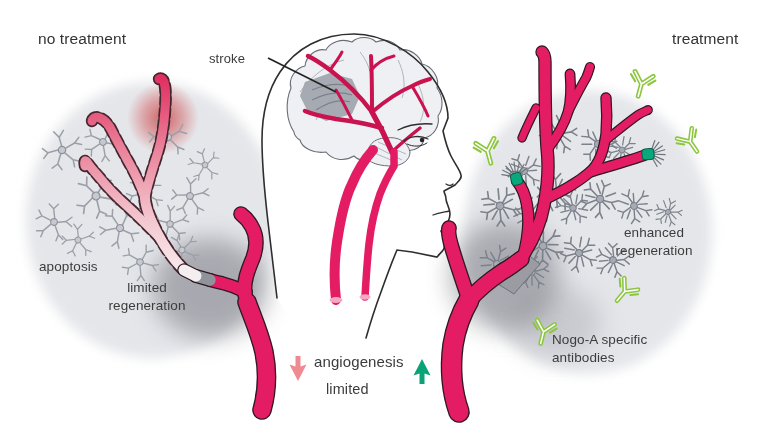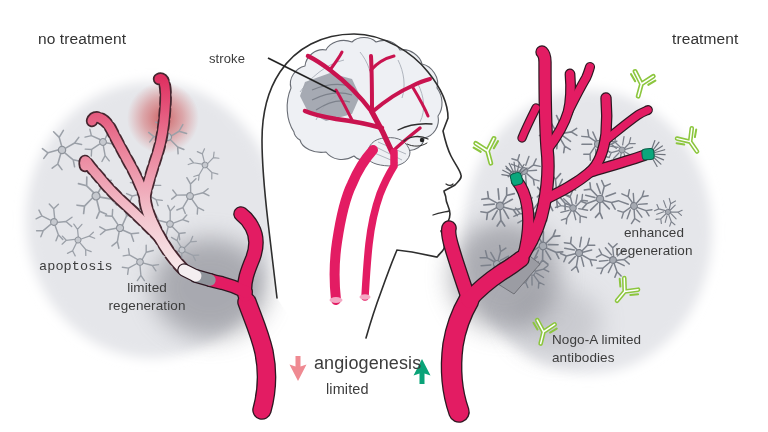--- a/index.html
+++ b/index.html
@@ -232,23 +232,23 @@
     <use href="#ab" transform="translate(544,330) rotate(14)"></use>
   </g>
 
   <path fill="#ef8a92" d="M295.5,356 L300.5,356 L300.5,366.5 L306.5,364.5 L298,381 L289.5,364.5 L295.5,366.5 Z"></path>
   <path fill="#0aa378" d="M419.5,384 L424.5,384 L424.5,373.5 L430.5,375.5 L422,359 L413.5,375.5 L419.5,373.5 Z"></path>
 </svg>
 
 <div class="label title" style="left:38px;top:29px;">no treatment</div>
 <div class="label title" style="left:640px;top:29px;margin-left:32px;">treatment</div>
 <div class="label" style="left:209px;top:51px;font-size:13px;text-align:center;">stroke</div>
-<div class="label" style="left:39px;top:258px;font-family:Liberation Mono, monospace;">apoptosis</div>
+<div class="label" style="left:39px;top:258px;">apoptosis</div>
 <div class="label center" style="left:97px;top:279px;width:100px;">limited
 regeneration</div>
 <div class="label center" style="left:604px;top:224px;width:100px;">enhanced
 regeneration</div>
-<div class="label" style="left:552px;top:331px;">Nogo-A limited
+<div class="label" style="left:552px;top:331px;">Nogo-A specific
 antibodies</div>
-<div class="label" style="left:314px;top:352px;font-size:18px;">angiogenesis</div>
+<div class="label" style="left:314px;top:352px;font-size:15px;">angiogenesis</div>
 <div class="label" style="left:326px;top:380px;font-size:14.5px;">limited</div>
 
 </div>
 
 </body></html>

